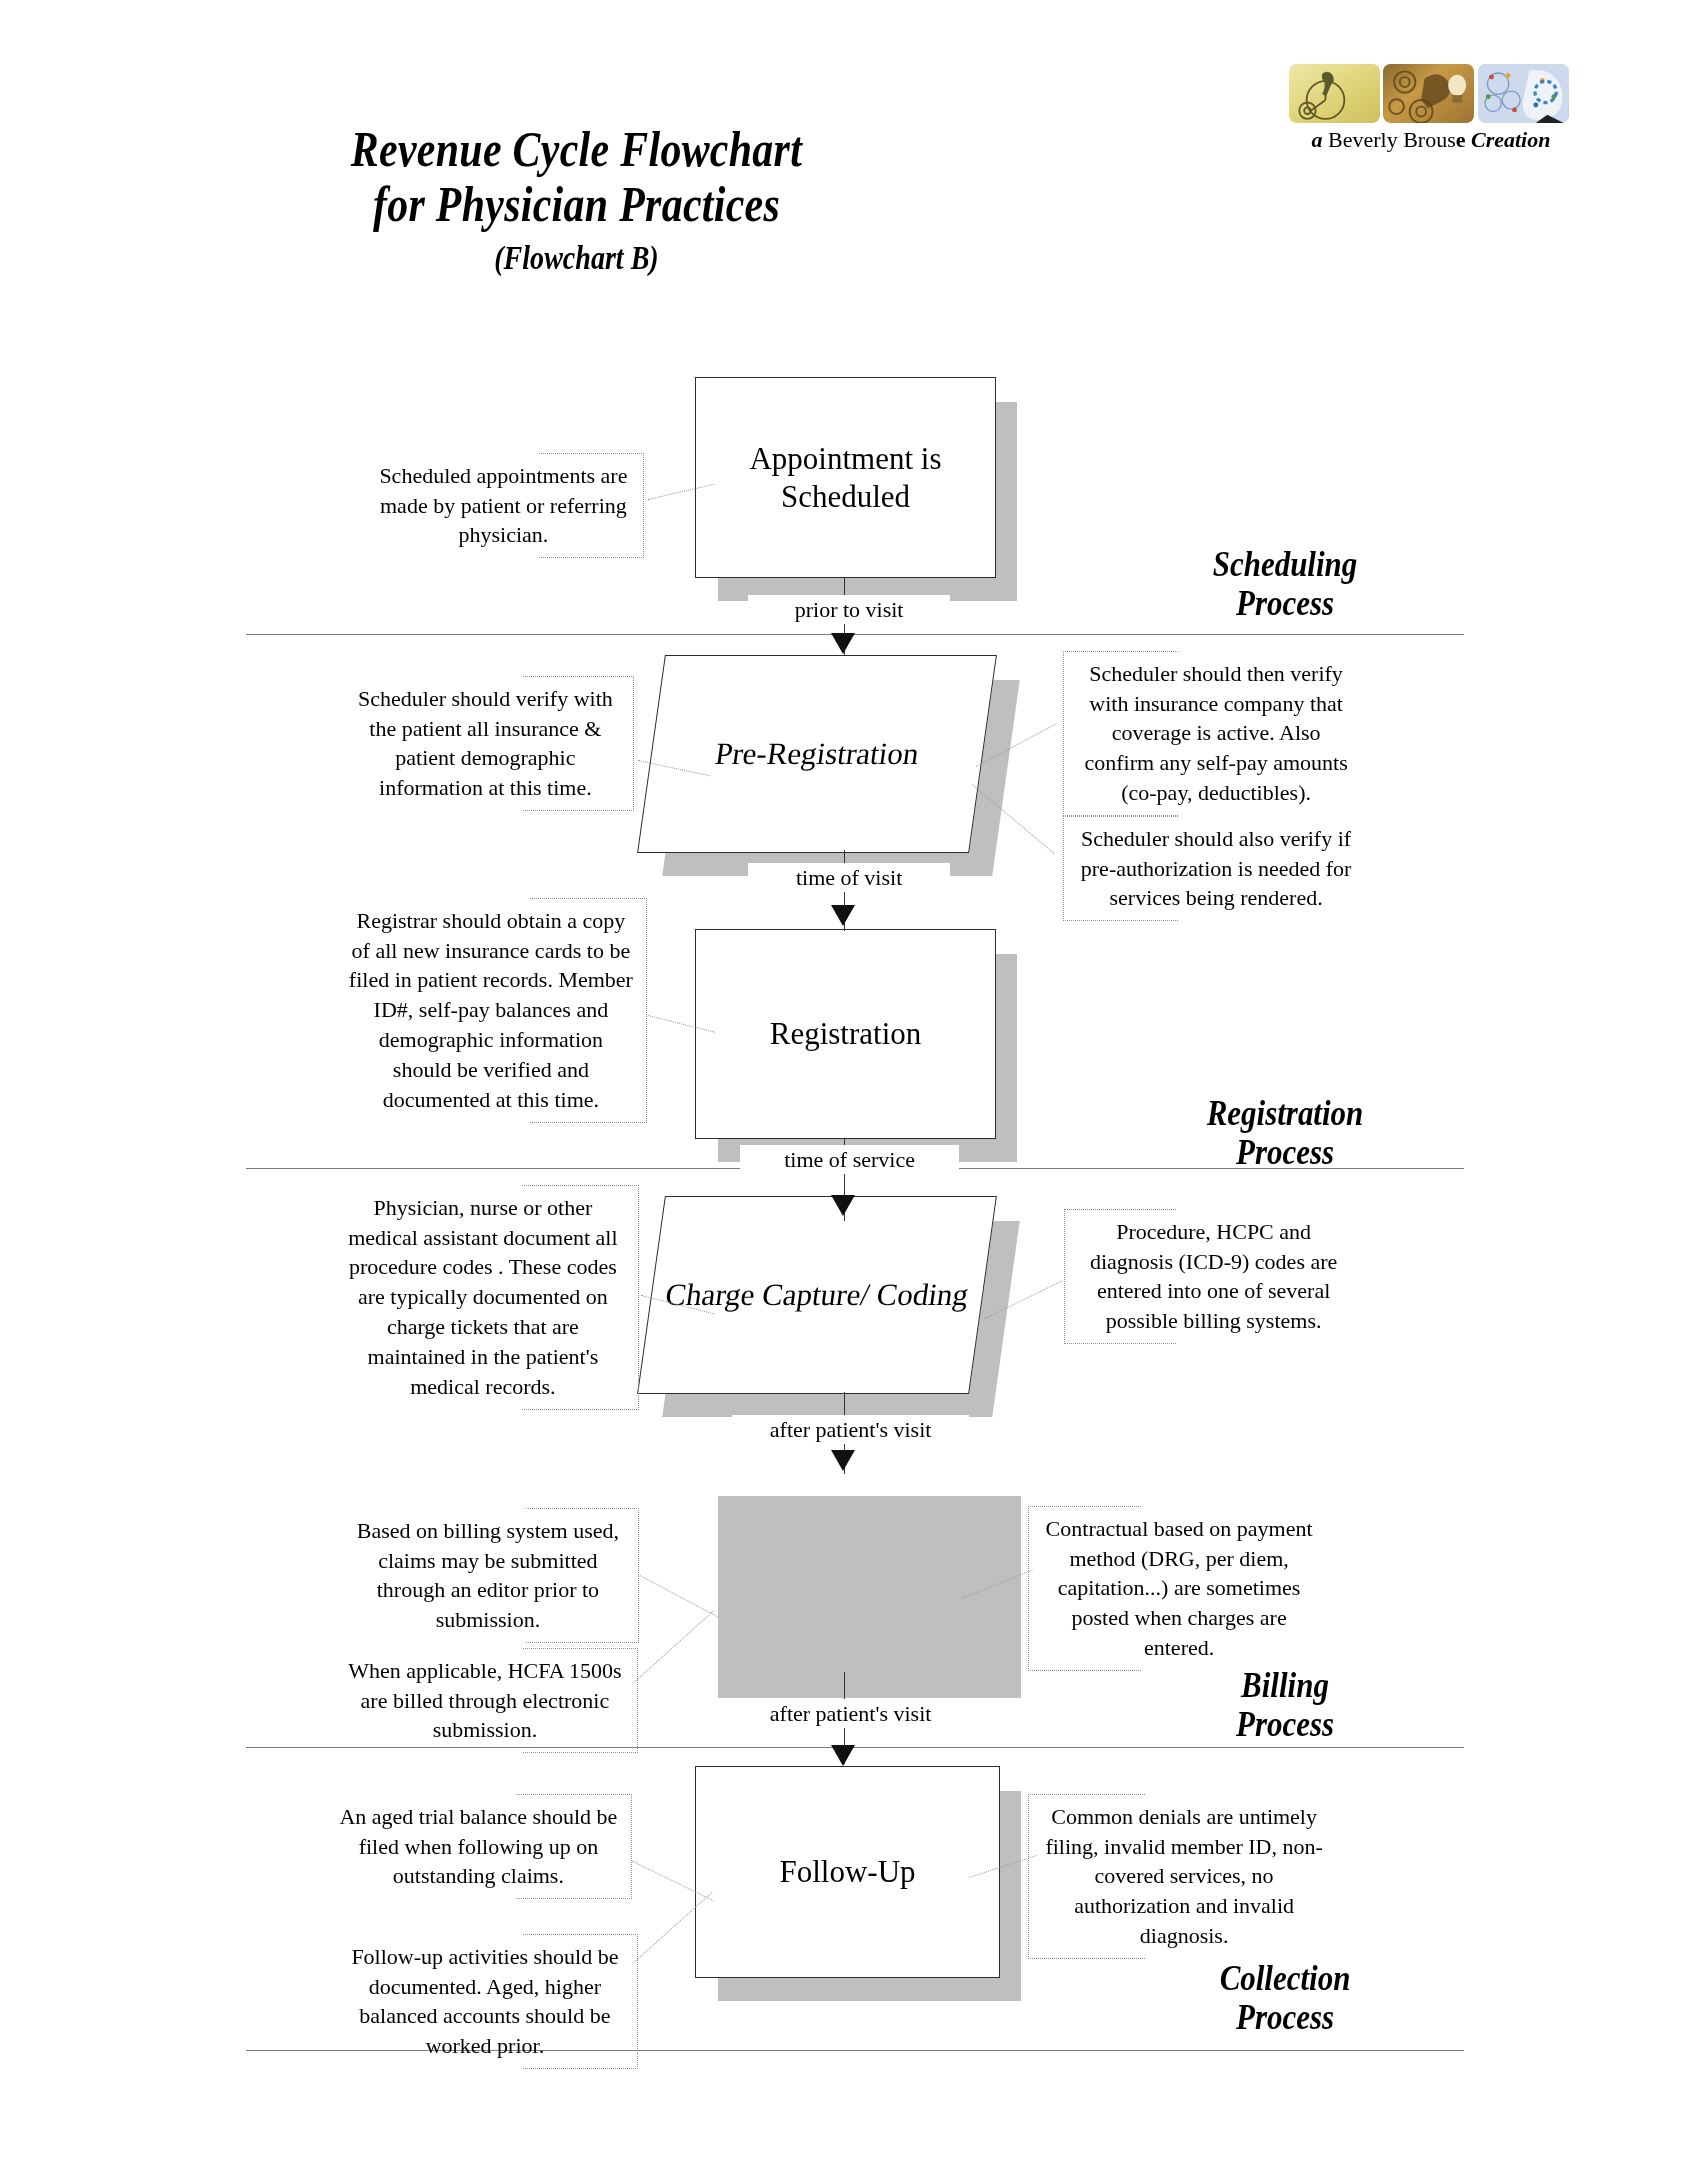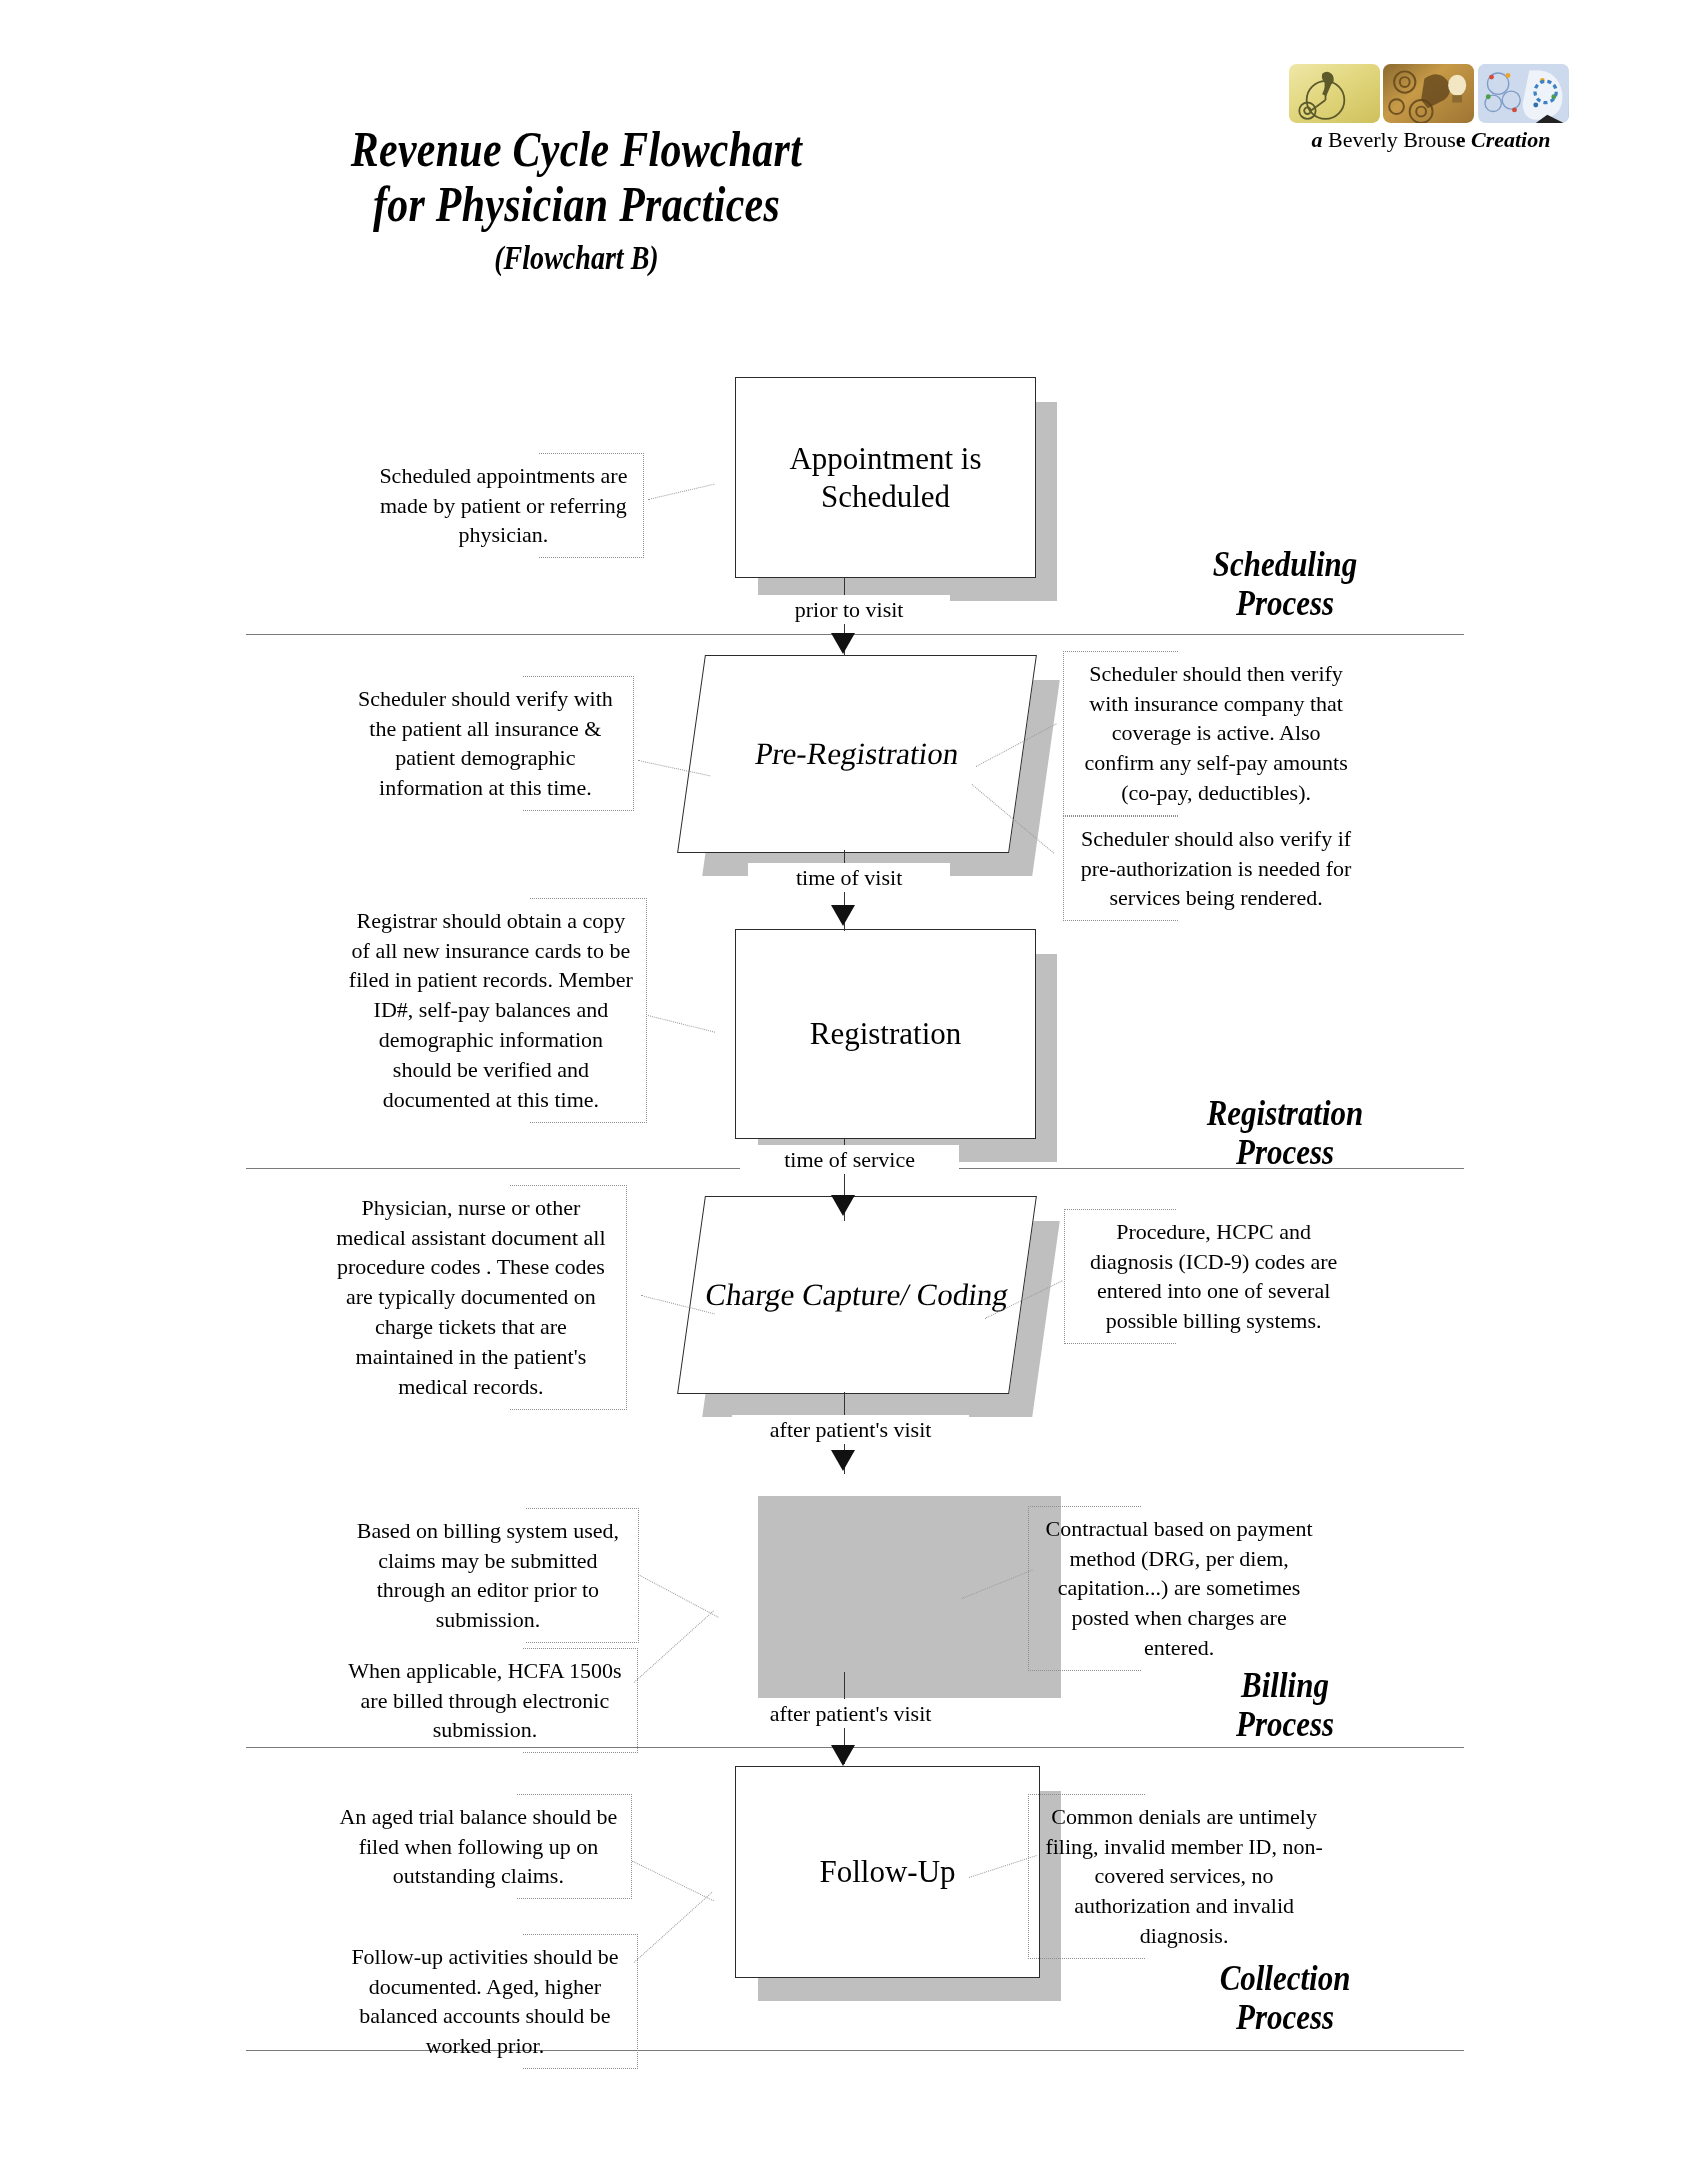--- a/index.html
+++ b/index.html
@@ -30,21 +30,21 @@
   
   .divider{position:absolute;left:246px;width:1218px;height:0;
            border-top:1.6px solid #7a7a7a;}
 
   
   .band-label{position:absolute;text-align:center;font-weight:bold;font-style:italic;
               font-size:36px;line-height:1.08;transform:scaleX(.86);transform-origin:center;
               white-space:nowrap;}
 
   
-  .node{position:absolute;margin-left:40px;}
+  .node{position:absolute;}
   .node .shadow{position:absolute;background:#bfbfbf;}
   .node .face{position:absolute;background:#ffffff;border:1.3px solid #2b2b2b;
               display:flex;align-items:center;justify-content:center;text-align:center;}
   .node .face .label{font-size:31px;line-height:1.22;padding:0 11.5px;}
 
   
   .para .shadow,.para .face{transform:skewX(-8deg);}
 
   
   .conn{position:absolute;width:0;border-left:1.3px solid #333;}
@@ -225,21 +225,21 @@
 
 <div class="callout right" style="left:1063px;top:651px;width:297px">Scheduler should then verify with insurance company that coverage is active. Also confirm any self-pay amounts (co-pay, deductibles).</div>
 <div class="leader" style="left:976px;top:766px;width:91px;transform:rotate(-28deg)"></div>
 
 <div class="callout right" style="left:1063px;top:816px;width:297px">Scheduler should also verify if pre-authorization is needed for services being rendered.</div>
 <div class="leader" style="left:972px;top:784px;width:107px;transform:rotate(40deg)"></div>
 
 <div class="callout left" style="left:344px;top:898px;width:303px">Registrar should obtain a copy of all new insurance cards to be filed in patient records. Member ID#, self-pay balances and demographic information should be verified and documented at this time.</div>
 <div class="leader" style="left:648px;top:1015px;width:69px;transform:rotate(14deg)"></div>
 
-<div class="callout left" style="left:324px;top:1185px;width:303px">Physician, nurse or other medical assistant document all procedure codes . These codes are typically documented on charge tickets that are maintained in the patient's medical records.</div>
+<div class="callout left" style="left:336px;top:1185px;width:303px">Physician, nurse or other medical assistant document all procedure codes . These codes are typically documented on charge tickets that are maintained in the patient's medical records.</div>
 <div class="leader" style="left:641px;top:1295px;width:76px;transform:rotate(14deg)"></div>
 
 <div class="callout right" style="left:1064px;top:1209px;width:290px">Procedure, HCPC and diagnosis (ICD-9) codes are entered into one of several possible billing systems.</div>
 <div class="leader" style="left:985px;top:1318px;width:86px;transform:rotate(-26deg)"></div>
 
 <div class="callout left" style="left:346px;top:1508px;width:293px">Based on billing system used, claims may be submitted through an editor prior to submission.</div>
 <div class="leader" style="left:638px;top:1574px;width:91px;transform:rotate(28deg)"></div>
 
 <div class="callout left" style="left:341px;top:1648px;width:297px">When applicable, HCFA 1500s are billed through electronic submission.</div>
 <div class="leader" style="left:634px;top:1682px;width:107px;transform:rotate(-42deg)"></div>

